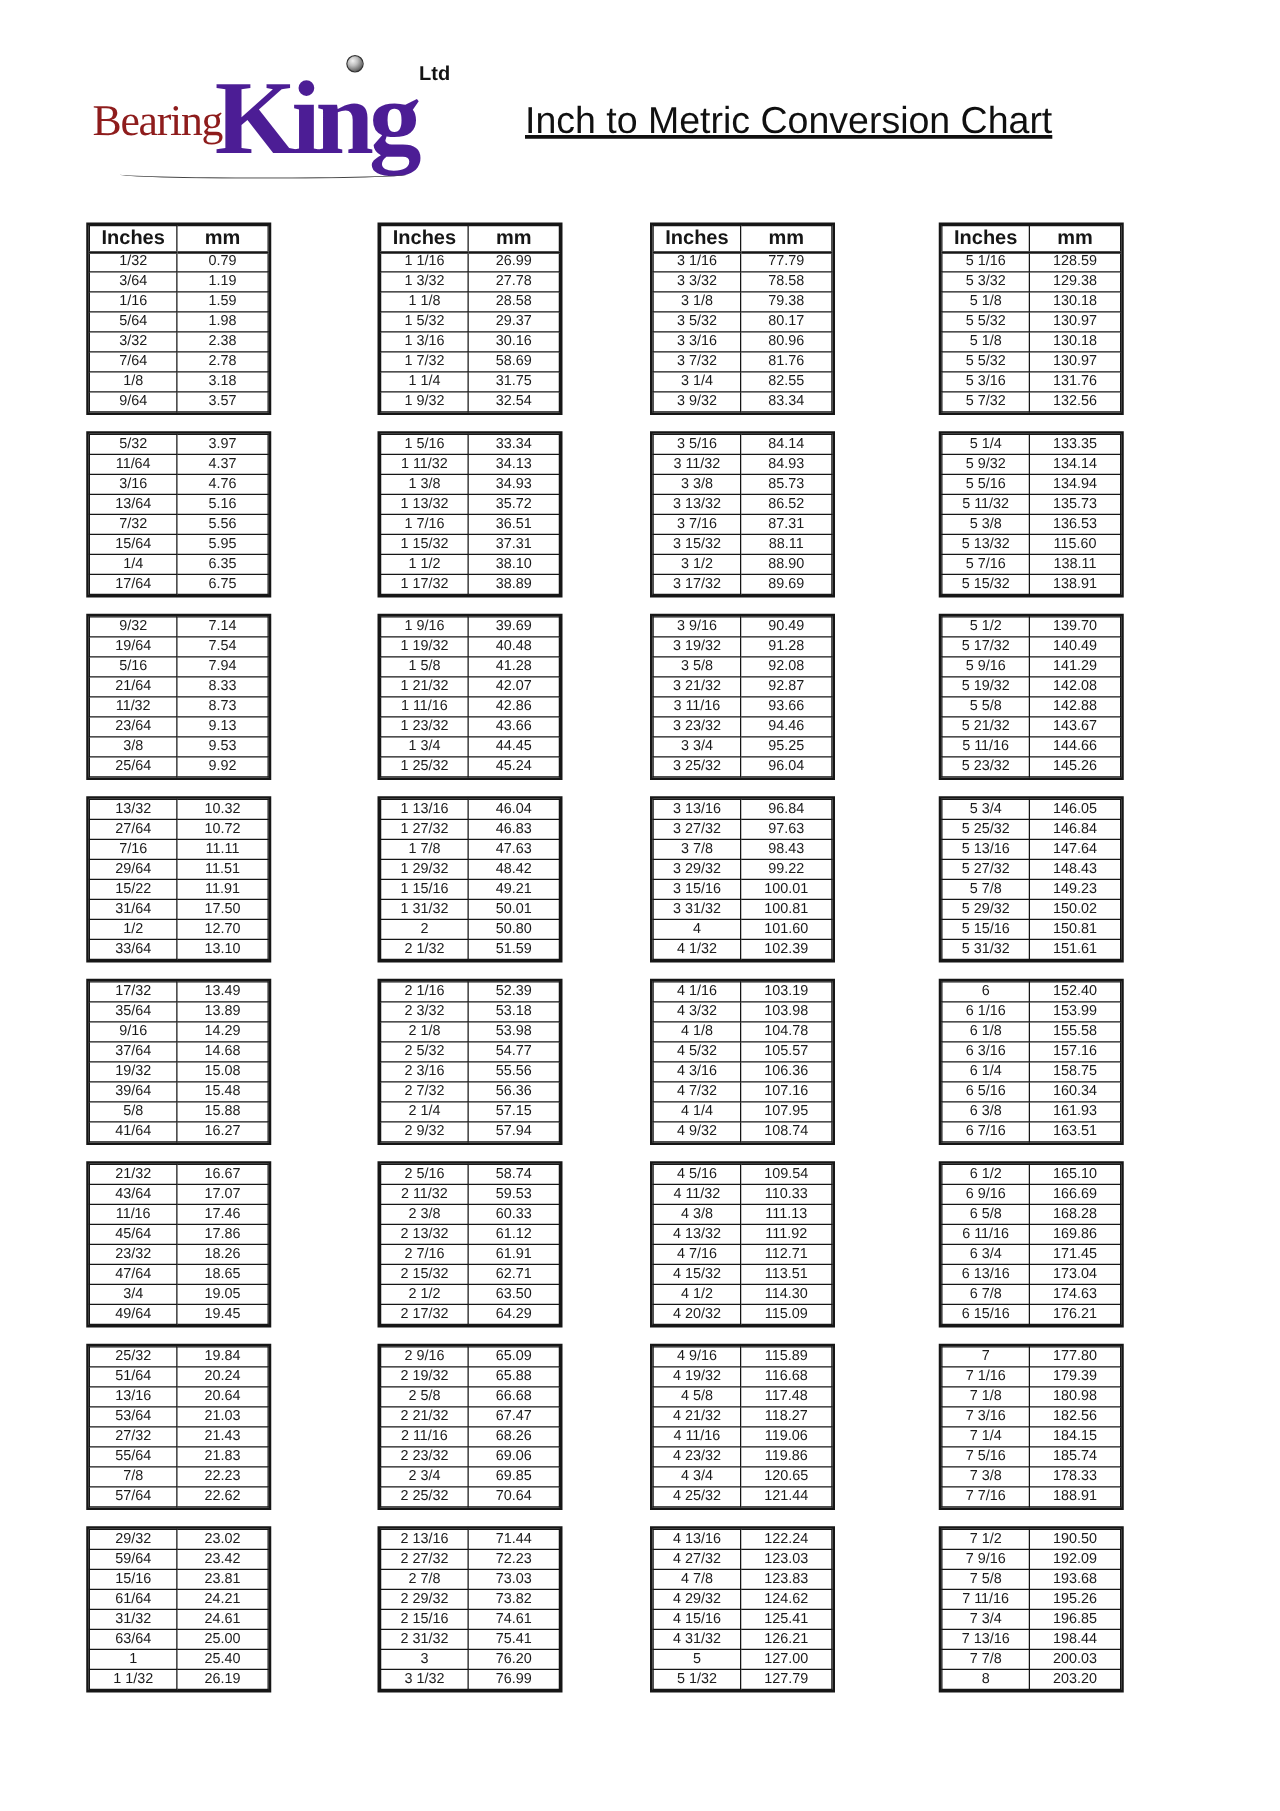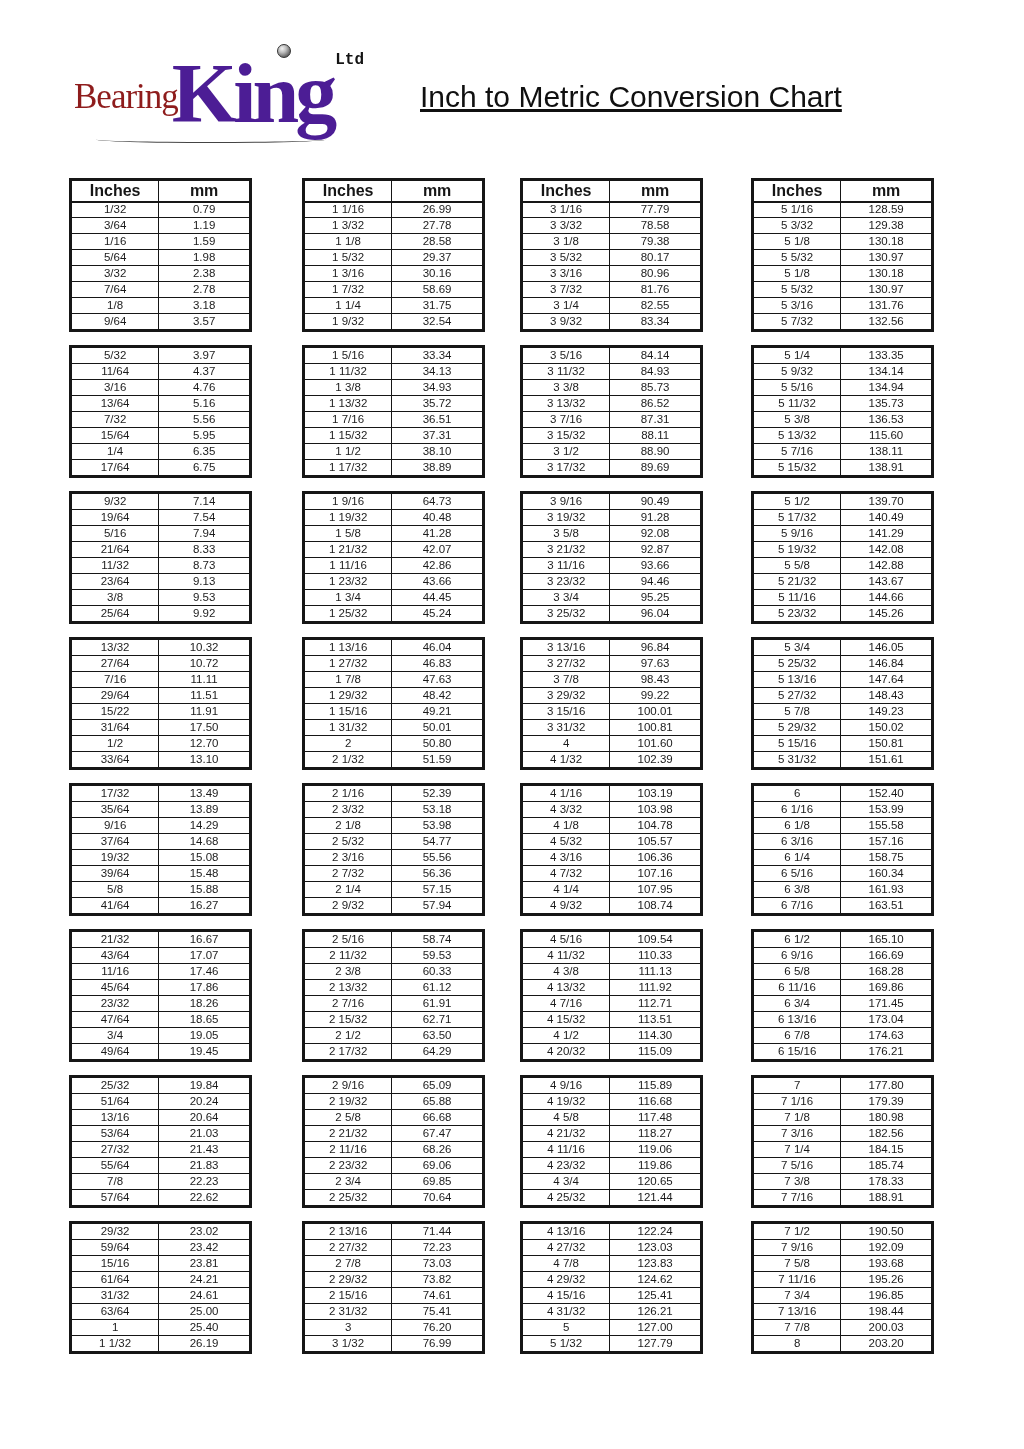--- a/index.html
+++ b/index.html
@@ -25,21 +25,21 @@
     font-size:35px;color:var(--brand-red);
     letter-spacing:-1px;
     vertical-align:14px;
   }
   .brand-king{
     font-family:"Liberation Serif", serif;
     font-weight:bold;font-size:84px;color:#4c1d95;
     letter-spacing:-4px;margin-left:-6px;
   }
   .brand-ltd{
-    font-family:Liberation Mono, monospace;
+    font-family:Liberation Sans, sans-serif;
     font-weight:bold;font-size:16px;color:#141414;
     vertical-align:58px;margin-left:2px;letter-spacing:0;
   }
   .bearing-ball{
     position:absolute;left:203px;top:-8px;
     width:14px;height:14px;border-radius:50%;
     background:radial-gradient(circle at 35% 30%, #f2f2f2 0%, #bdbdbd 35%, #4c4c4c 85%);
     border:1px solid #333;
   }
   .tagline{
@@ -54,21 +54,21 @@
   }
   .page-title{
     position:absolute;left:420px;top:80px;
     font-size:30px;color:#101010;letter-spacing:0;
     white-space:nowrap;
     text-decoration:underline;
   }
 
   
   .tables-region{position:absolute;left:0;top:178px;width:1024px;}
-  .conv-col{position:absolute;top:0;width:183px;}
+  .conv-col{position:absolute;top:0;width:148px;}
   .conv-col:nth-child(1){left:69px;}
   .conv-col:nth-child(2){left:302px;}
   .conv-col:nth-child(3){left:520px;}
   .conv-col:nth-child(4){left:751px;}
   .conv-block{
     border:2px solid var(--ink);
     margin-bottom:13px;
     background:#fff;
   }
   .conv-block table{
@@ -540,21 +540,21 @@
       </div>
       <div class="conv-block">
         <table>
           <colgroup>
             <col class="c-in">
             <col class="c-mm">
           </colgroup>
           <tbody>
             <tr>
               <td>1 9/16</td>
-              <td>64.73</td>
+              <td>39.69</td>
             </tr>
             <tr>
               <td>1 19/32</td>
               <td>40.48</td>
             </tr>
             <tr>
               <td>1 5/8</td>
               <td>41.28</td>
             </tr>
             <tr>

